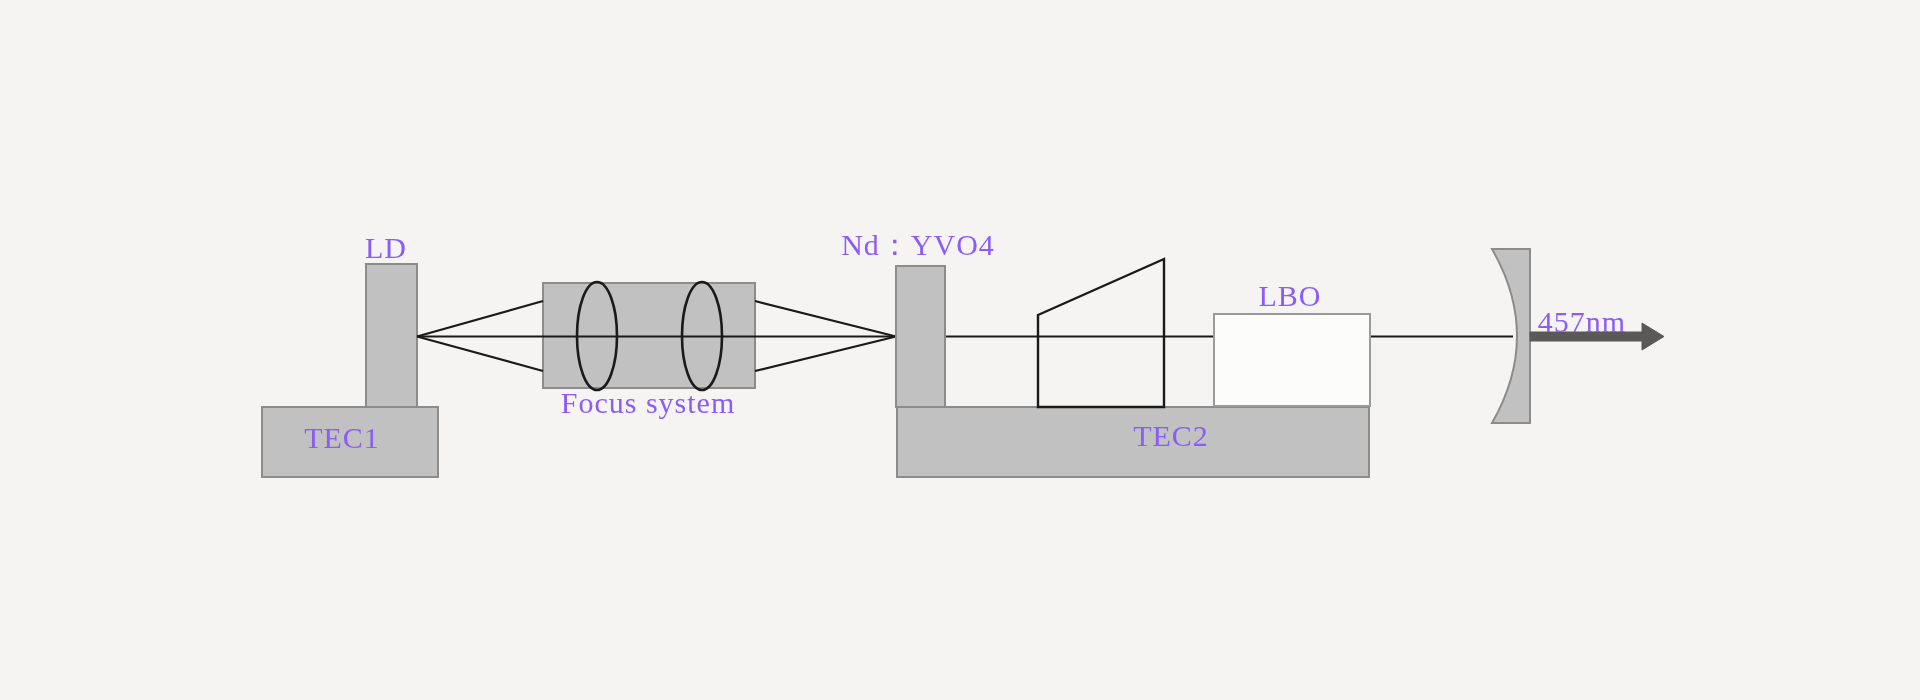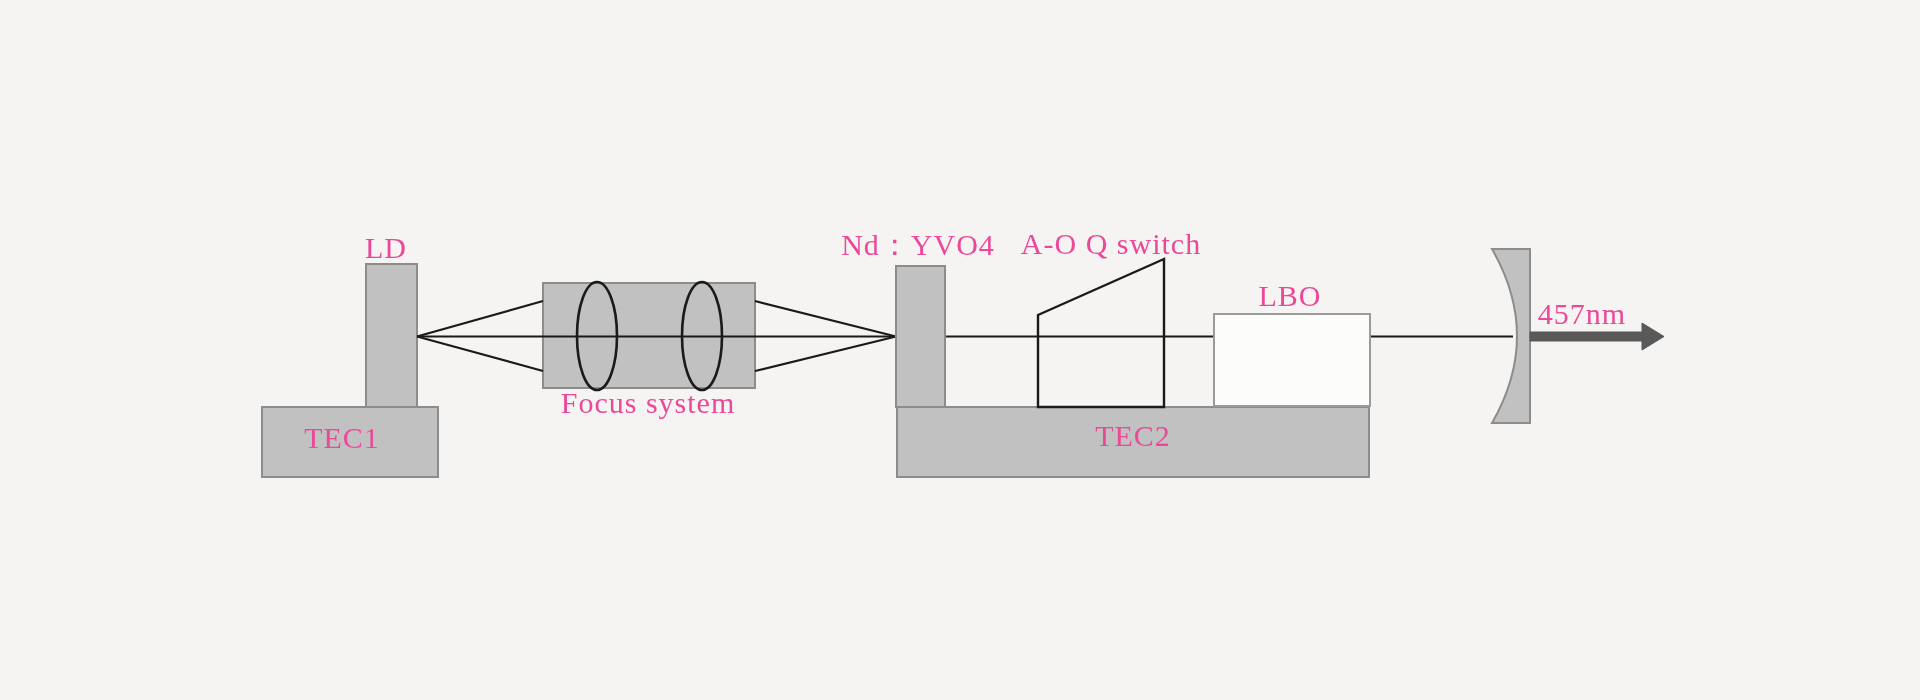--- a/index.html
+++ b/index.html
@@ -5,21 +5,21 @@
   html, body {
     margin: 0;
     padding: 0;
   }
   .canvas {
     position: relative;
     width: 1920px;
     height: 700px;
     overflow: hidden;
     font-family: "Liberation Serif", "DejaVu Serif", serif;
-    color: #ec4899;
+    color: #8b5cf6;
   }
   .canvas svg {
     position: absolute;
     left: 0;
     top: 0;
     display: block;
   }
   .label {
     position: absolute;
     font-size: 30px;
@@ -81,21 +81,20 @@
   </svg>
 
   <div class="label" style="left:386px; top:233px;">LD</div>
 
   <div class="label" style="left:342px; top:423px;">TEC1</div>
 
   <div class="label" style="left:648px; top:388px;">Focus system</div>
 
   <div class="label" style="left:918px; top:230px;text-align:center;">Nd：YVO4</div>
 
-  <div class="label" style="left:1111px; top:229px;">A-O Q switch</div>
 
   <div class="label" style="left:1290px; top:281px;">LBO</div>
 
-  <div class="label" style="left:1133px; top:421px;">TEC2</div>
+  <div class="label" style="left:1171px; top:421px;">TEC2</div>
 
-  <div class="label" style="left:1582px; top:299px;">457nm</div>
+  <div class="label" style="left:1582px; top:307px;">457nm</div>
 
 </div>
 
 </body></html>

